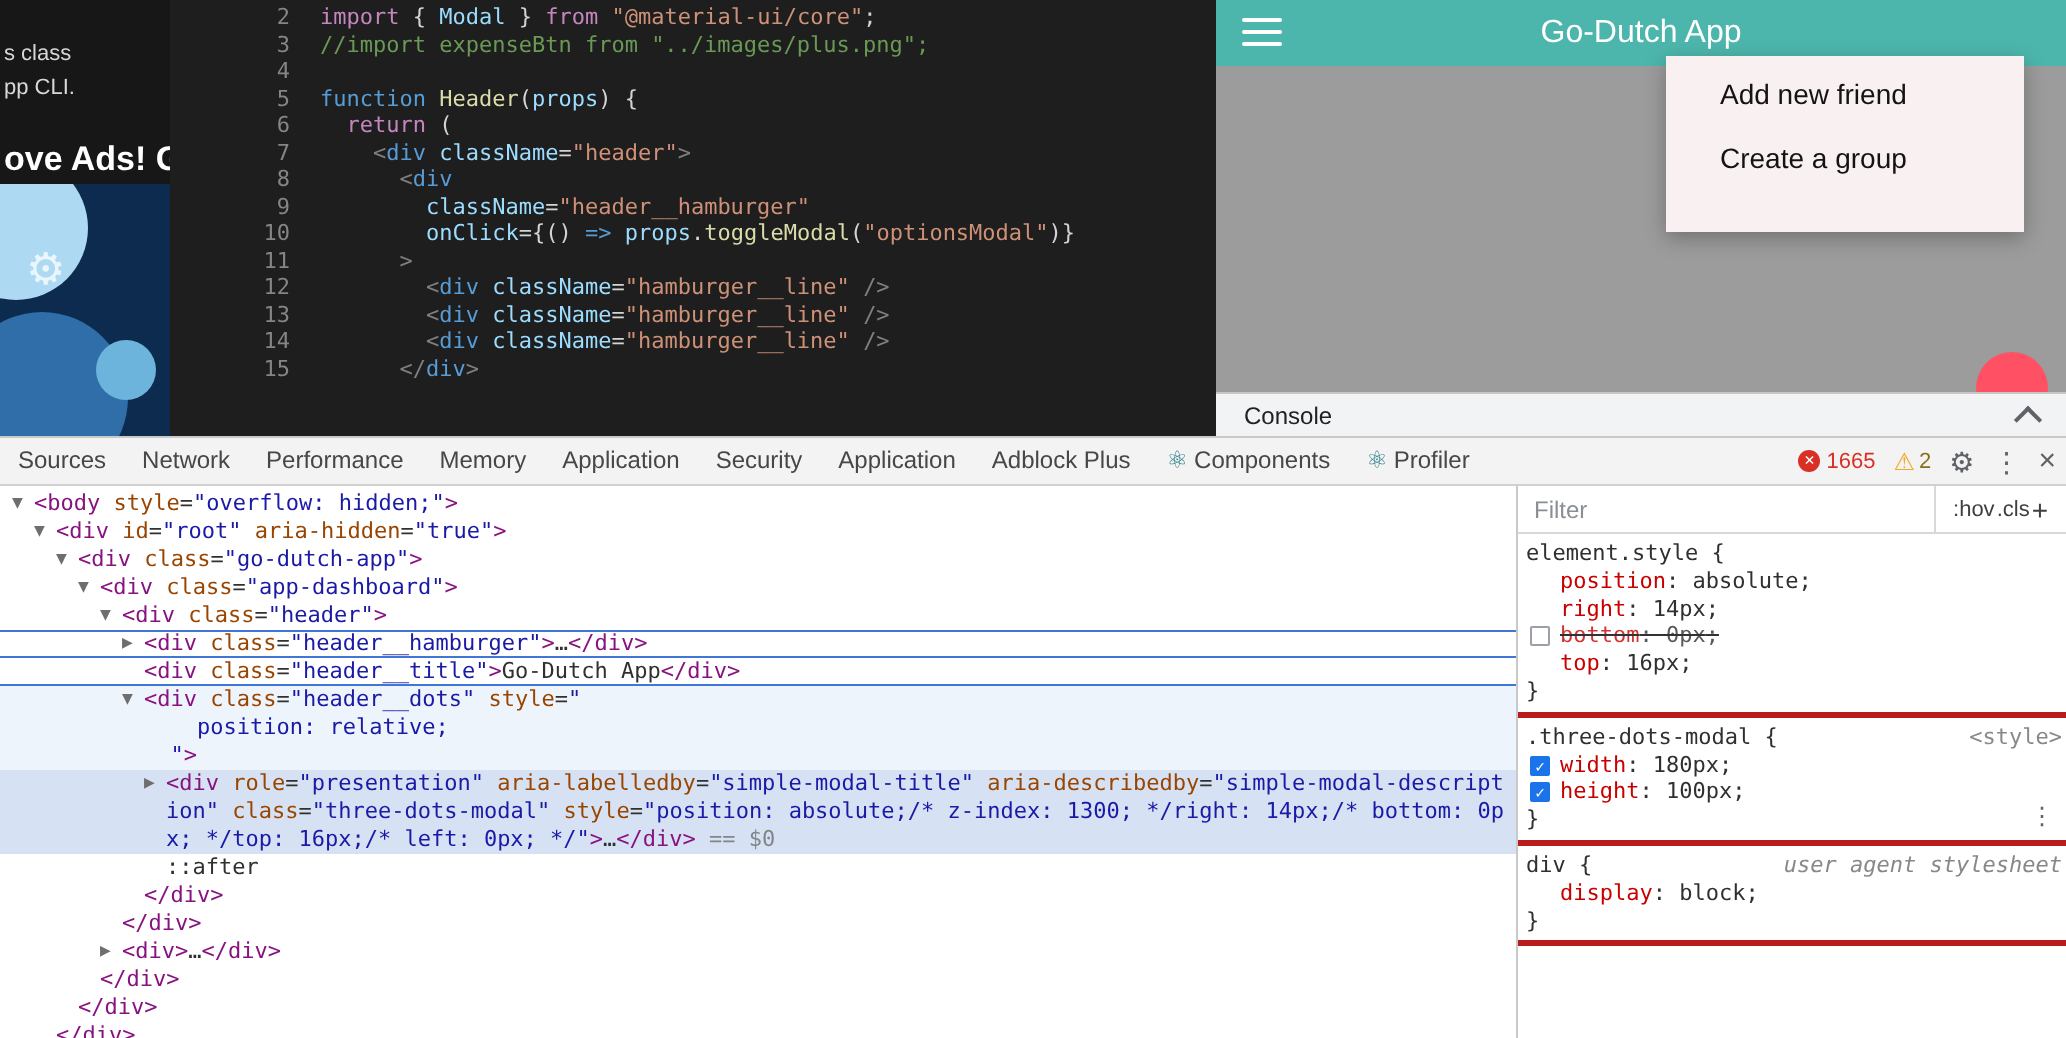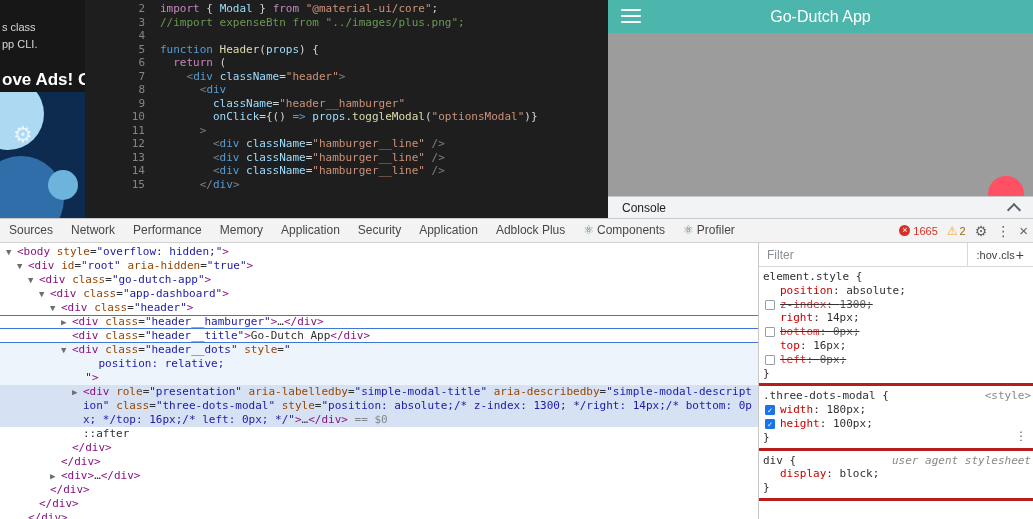--- a/index.html
+++ b/index.html
@@ -133,20 +133,24 @@
 
   <div id="app">
     <div id="app-header">
       <div id="hamburger">
           <i></i>
           <i></i>
           <i></i>
         </div>
       <div id="app-title">Go-Dutch App</div>
     </div>
+    <div id="options-modal">
+      <div class="modal-item">Add new friend</div>
+      <div class="modal-item">Create a group</div>
+    </div>
     <div id="fab"></div>
   </div>
 
   <div id="console-bar">
     <span>Console</span>
     <span class="chev"></span>
   </div>
 
   <div id="devtools">
     <div id="dt-tabbar">
@@ -228,25 +232,23 @@
             <span>:hov</span>
             <span>.cls</span>
             <span class="plusbtn">+</span>
           </span>
         </div>
         <div id="sp-scroll">
           <div>
               <div class="sec">
                 <div class="sec-head"><span class="sname">element.style</span><span class="pl"> {</span></div>
                 <div class="prop"><span class="ptxt"><span class="pn">position</span><span class="pl">: </span><span class="pv">absolute</span><span class="pl">;</span></span></div>
-                <div class="prop off"><span class="cb"></span><span class="ptxt"><span class="pn">z-index</span><span class="pl">: </span><span class="pv">1300</span><span class="pl">;</span></span></div>
                 <div class="prop"><span class="ptxt"><span class="pn">right</span><span class="pl">: </span><span class="pv">14px</span><span class="pl">;</span></span></div>
                 <div class="prop off"><span class="cb"></span><span class="ptxt"><span class="pn">bottom</span><span class="pl">: </span><span class="pv">0px</span><span class="pl">;</span></span></div>
                 <div class="prop"><span class="ptxt"><span class="pn">top</span><span class="pl">: </span><span class="pv">16px</span><span class="pl">;</span></span></div>
-                <div class="prop off"><span class="cb"></span><span class="ptxt"><span class="pn">left</span><span class="pl">: </span><span class="pv">0px</span><span class="pl">;</span></span></div>
                 <div class="sec-close"><span class="pl">}</span></div>
               </div>
               <div class="sec">
                 <div class="sec-head"><span class="sname">.three-dots-modal</span><span class="pl"> {</span><span class="src">&lt;style&gt;</span></div>
                 <div class="prop"><span class="cb on">✓</span><span class="ptxt"><span class="pn">width</span><span class="pl">: </span><span class="pv">180px</span><span class="pl">;</span></span></div>
                 <div class="prop"><span class="cb on">✓</span><span class="ptxt"><span class="pn">height</span><span class="pl">: </span><span class="pv">100px</span><span class="pl">;</span></span></div>
                 <div class="sec-close"><span class="pl">}</span><span class="kebab">⋮</span></div>
               </div>
               <div class="sec">
                 <div class="sec-head"><span class="sname">div</span><span class="pl"> {</span><span class="src it">user agent stylesheet</span></div>

